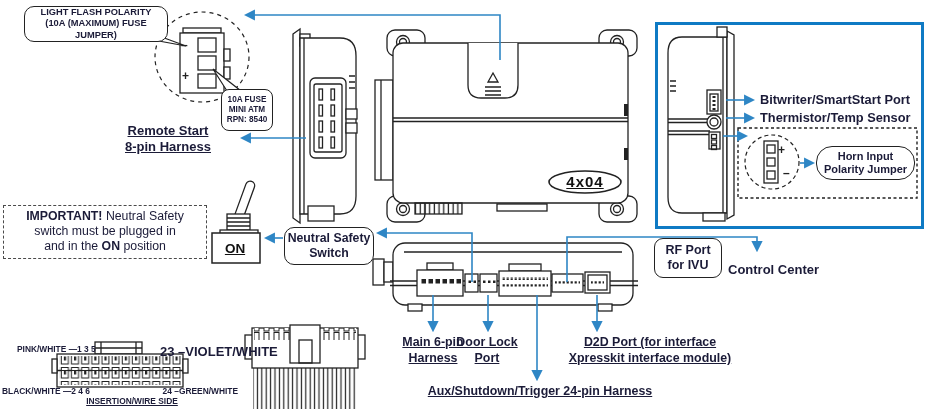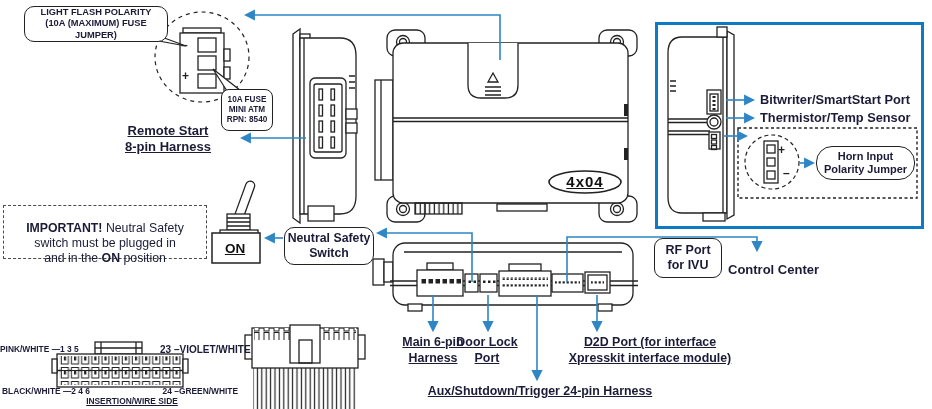--- a/index.html
+++ b/index.html
@@ -9,21 +9,21 @@
   #arrows{position:absolute;left:0;top:0;z-index:2;pointer-events:none;}
   .lbl{position:absolute;z-index:3;font-weight:bold;color:#1b1b38;white-space:nowrap;line-height:1.2;}
   .center{text-align:center;white-space:normal;text-decoration:underline;}
   .callout{position:absolute;z-index:3;background:#fff;border:1.5px solid #222;
            display:flex;flex-direction:column;justify-content:center;
            font-weight:bold;color:#1b1b38;text-align:center;line-height:1.22;}
   .bluebox{position:absolute;left:655px;top:22px;width:269px;height:207px;
            border:3px solid #0f7ac4;z-index:1;box-sizing:border-box;}
   .impbox{position:absolute;left:3px;top:205px;width:204px;height:54px;z-index:3;
           border:1.5px dashed #4a4a4a;box-sizing:border-box;text-align:center;
-          font-size:12.3px;line-height:15px;padding-top:15px;color:#1b1b38;}
+          font-size:12.3px;line-height:15px;padding-top:3px;color:#1b1b38;}
   .sign{position:absolute;z-index:3;font-weight:bold;color:#222;font-size:12px;line-height:1;}
 </style>
 </head>
 <body>
 
 <div id="canvas">
 
   <svg class="drawing" style="left:150px;top:5px" width="115" height="102" viewBox="0 0 115 102">
     <g stroke="#222" fill="none" stroke-width="1.3">
       <ellipse cx="52" cy="52" rx="47" ry="45" stroke-dasharray="4,4" stroke-width="1.2"></ellipse>
@@ -306,19 +306,19 @@
     <div>Port</div>
   </div>
 
   <div class="lbl center" style="left:562px;top:334px;width:176px;font-size:12.4px;line-height:16px">
     <div>D2D Port (for interface</div>
     <div>Xpresskit interface module)</div>
   </div>
 
   <div class="lbl center" style="left:420px;top:384px;width:240px;font-size:12.4px">Aux/Shutdown/Trigger 24-pin Harness</div>
 
-  <div class="lbl" style="left:0;top:344px;font-size:8.4px">PINK/WHITE —1 3 5</div>
-  <div class="lbl" style="left:160px;top:344px;width:78px;text-align:right;font-size:10px">23 –VIOLET/WHITE</div>
+  <div class="lbl" style="left:17px;top:344px;font-size:8.4px">PINK/WHITE —1 3 5</div>
+  <div class="lbl" style="left:160px;top:344px;width:78px;text-align:right;font-size:13px">23 –VIOLET/WHITE</div>
   <div class="lbl" style="left:2px;top:386px;font-size:8.4px">BLACK/WHITE —2 4 6</div>
   <div class="lbl" style="left:162px;top:386px;width:76px;text-align:right;font-size:8.4px">24 –GREEN/WHITE</div>
   <div class="lbl center" style="left:72px;top:396px;width:120px;font-size:8.4px">INSERTION/WIRE SIDE</div>
 
 </div>
 
 </body></html>

